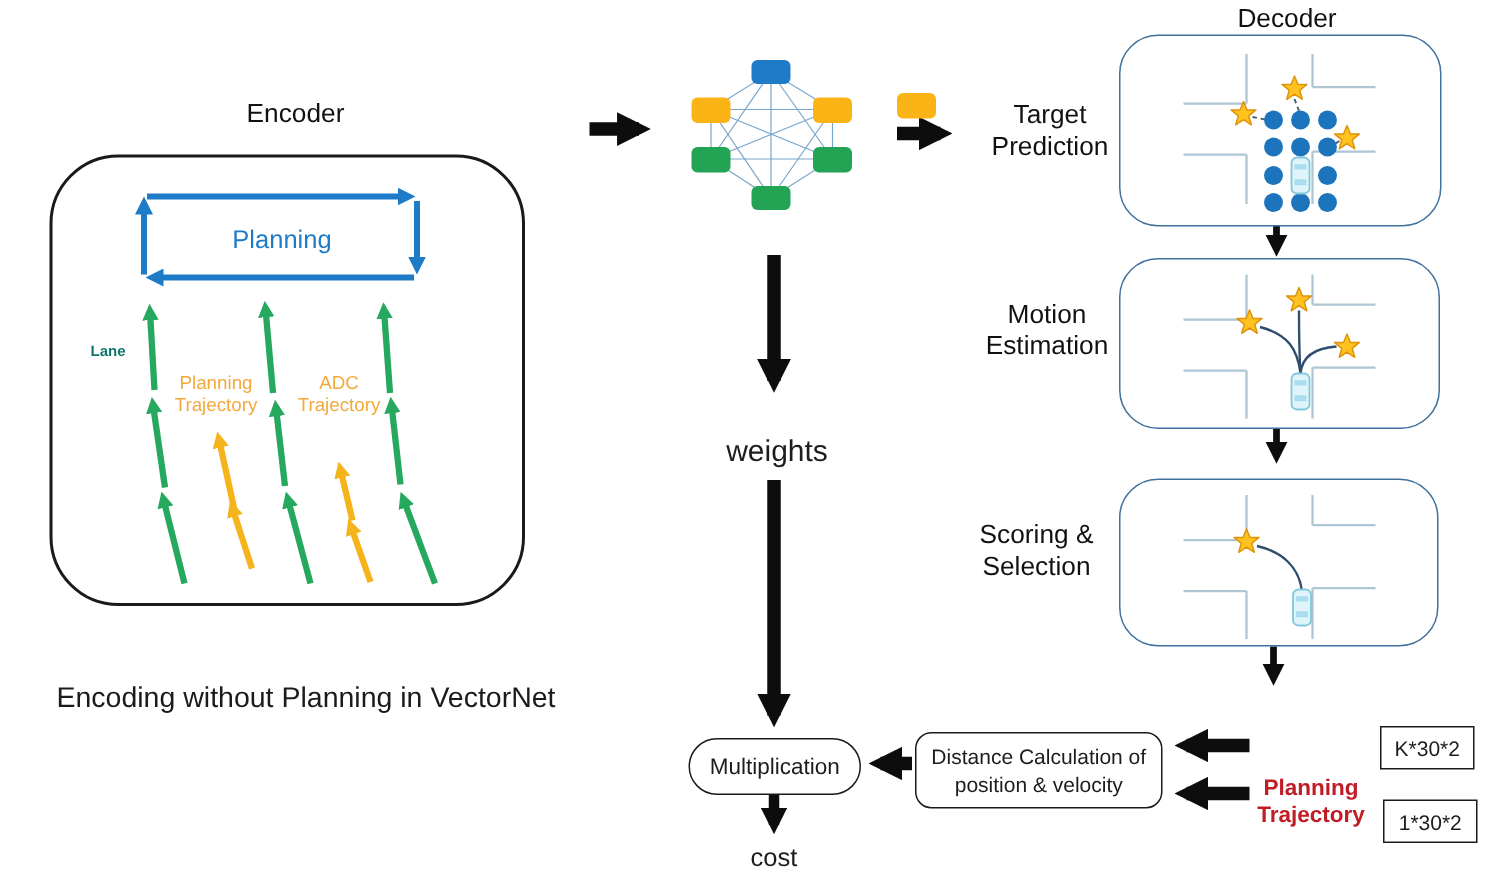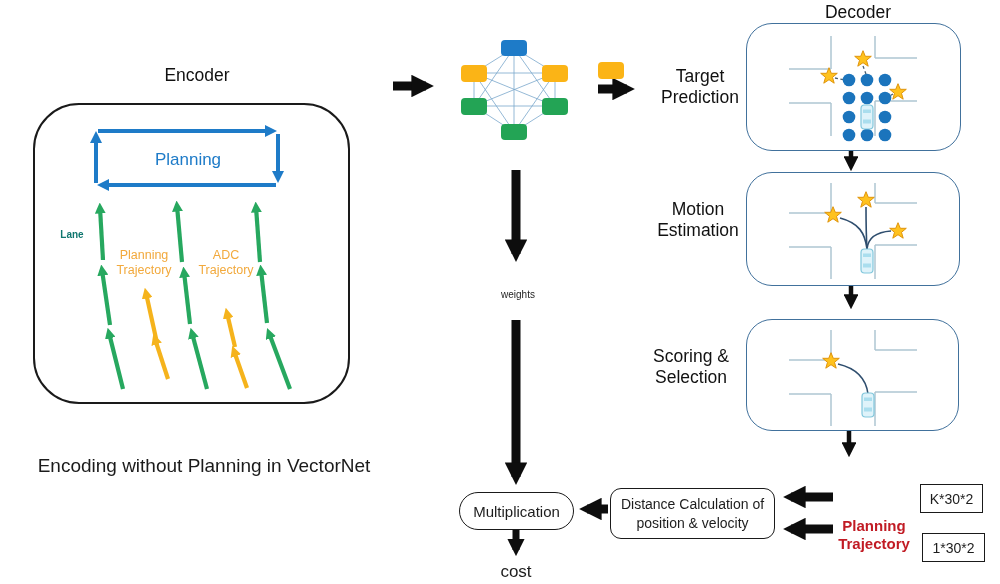--- a/index.html
+++ b/index.html
@@ -127,21 +127,21 @@
       <rect x="9" y="33" width="26" height="17" rx="4" fill="#FBB416"></rect>
       <rect x="90" y="33" width="26" height="17" rx="4" fill="#FBB416"></rect>
       <rect x="9" y="66" width="26" height="17" rx="4" fill="#23A455"></rect>
       <rect x="90" y="66" width="26" height="17" rx="4" fill="#23A455"></rect>
       <rect x="49" y="92" width="26" height="16" rx="4" fill="#23A455"></rect>
     </g>
   </svg>
 
   <div class="abs" style="left:598px;top:62px;width:26px;height:17px;border-radius:4px;background:#FBB416;"></div>
 
-  <div class="lbl" style="left:468px;top:289px;width:100px;font-size:10px;">weights</div>
+  <div class="lbl" style="left:468px;top:289px;width:100px;font-size:20px;">weights</div>
   <div class="proc-box" style="left:459px;top:492px;width:113px;height:36px;font-size:15px;">
     <span>Multiplication</span>
   </div>
   <div class="lbl" style="left:470px;top:562px;width:92px;font-size:17px;">cost</div>
 
   <div class="proc-box" style="left:610px;top:488px;width:163px;height:49px;font-size:14px;line-height:1.3;border-radius:11px;">
     <span style="display:inline-block;width:152px;">Distance Calculation of position &amp; velocity</span>
   </div>
 
   <div class="lbl title" style="left:800px;top:2px;width:116px;">Decoder</div>

